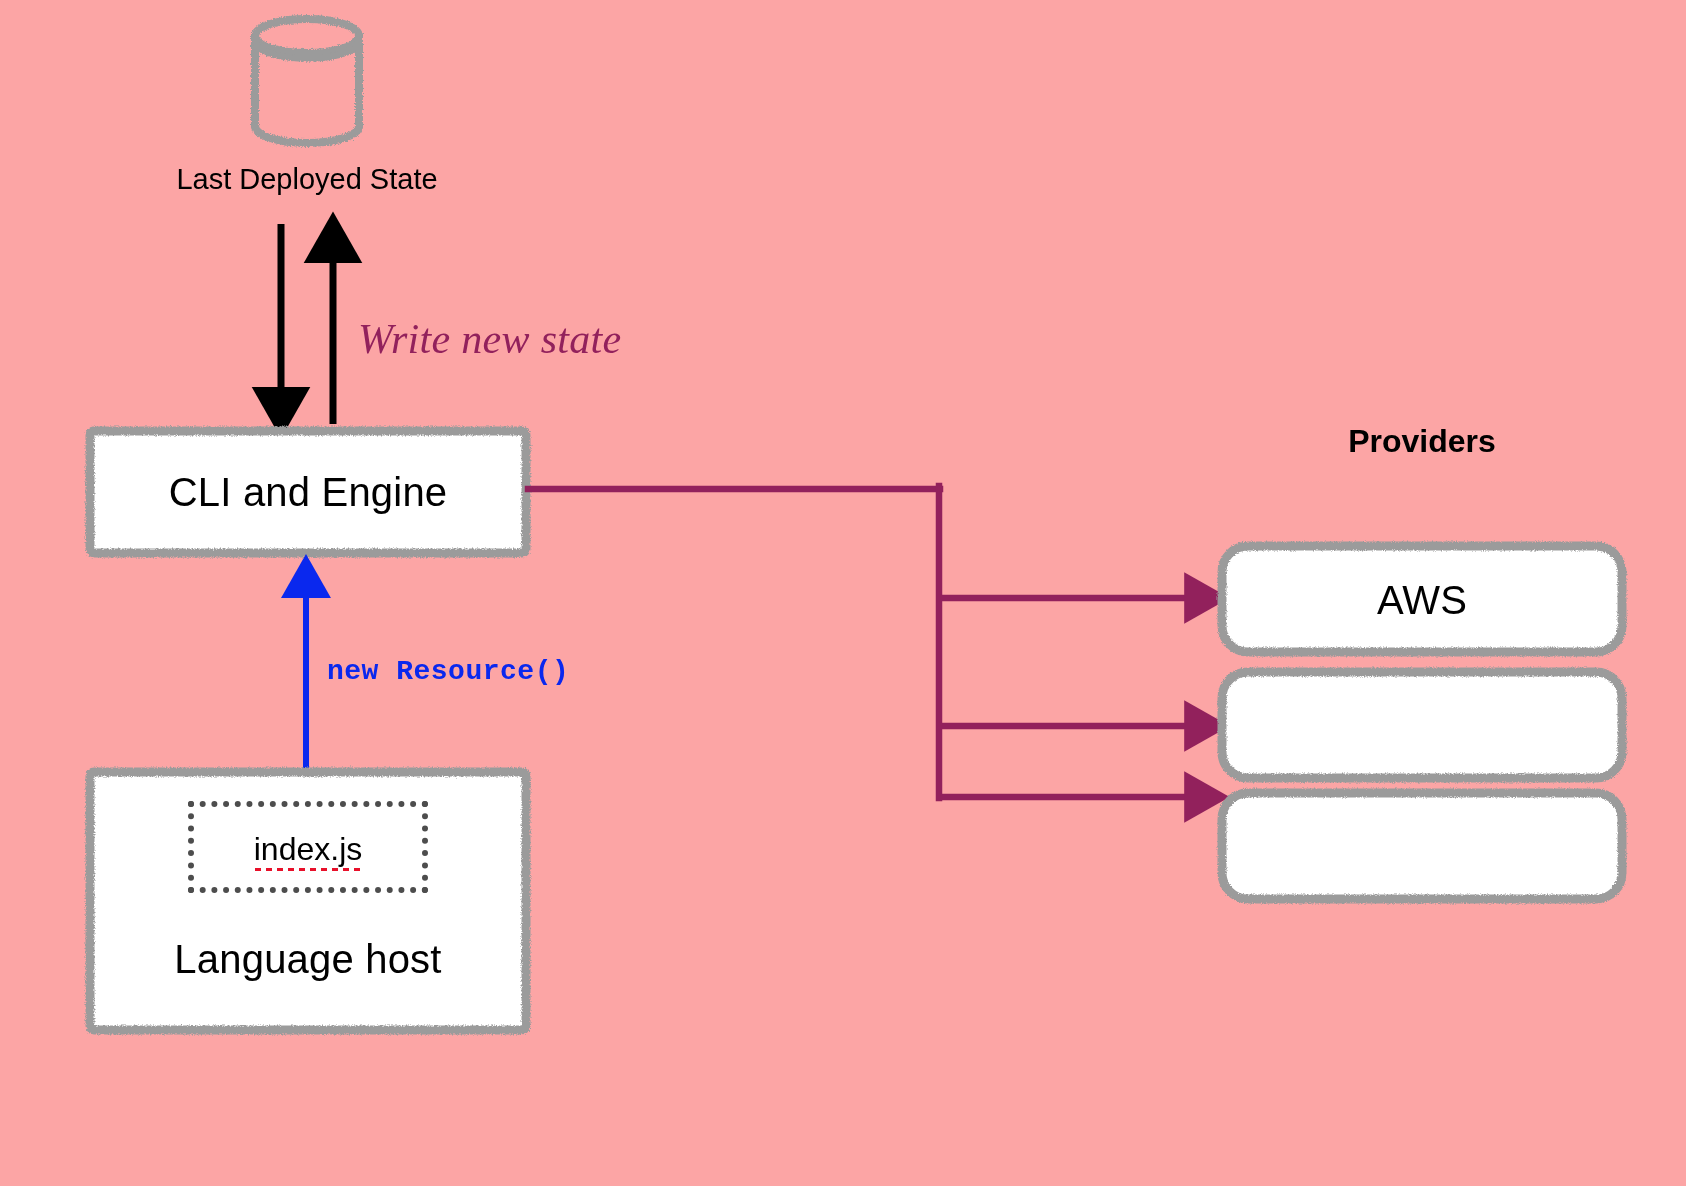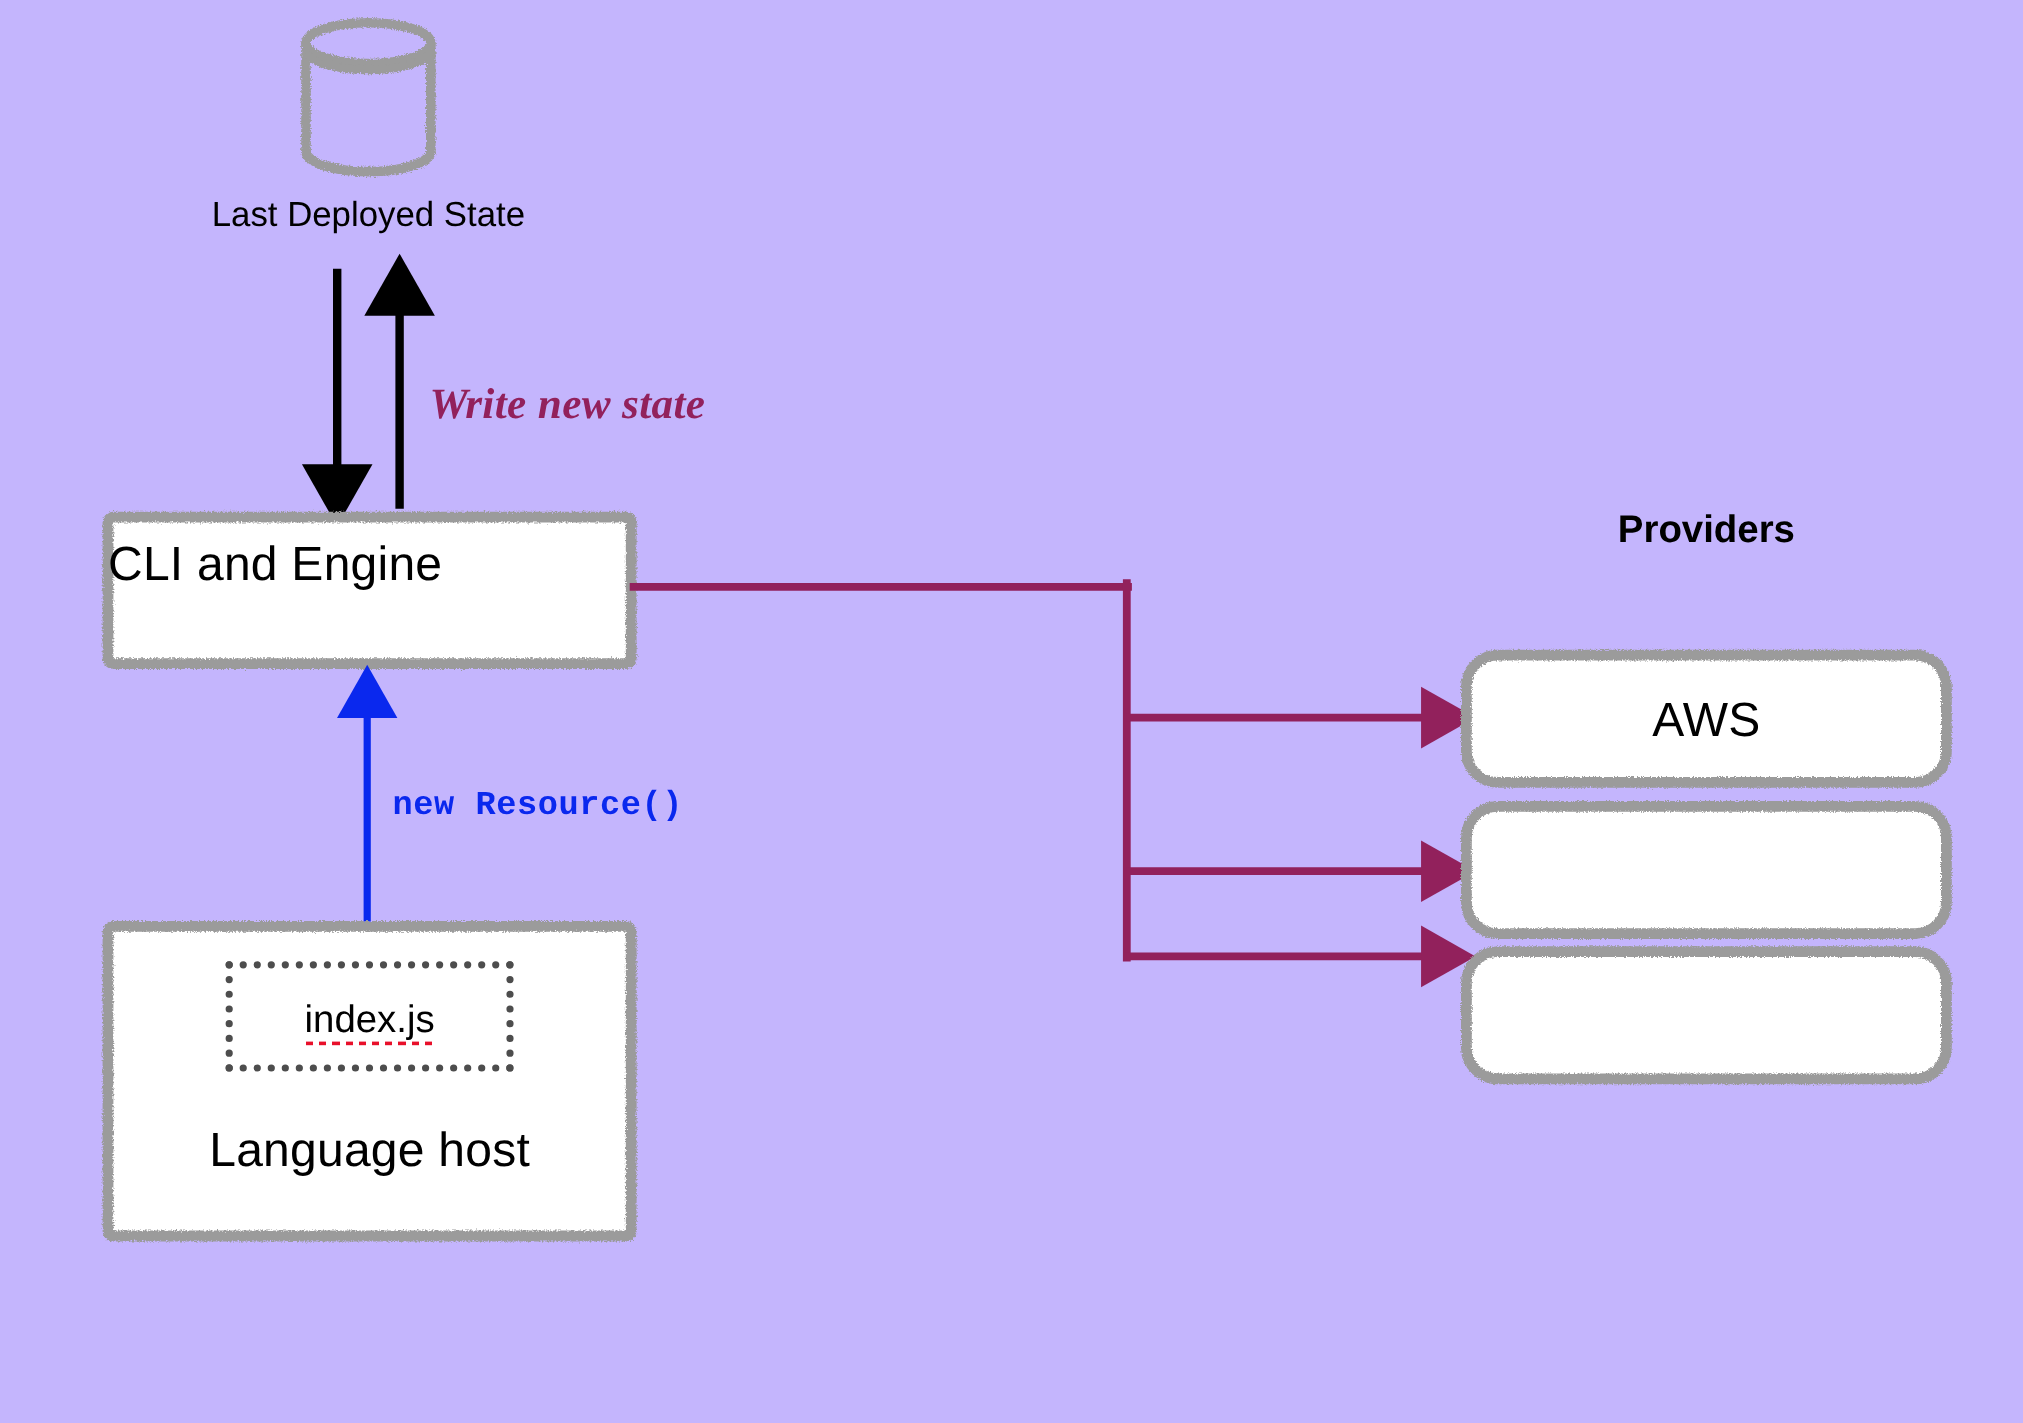--- a/index.html
+++ b/index.html
@@ -9,21 +9,21 @@
     background: #ffffff;
   }
   body {
     font-family: "Liberation Sans", sans-serif;
     -webkit-font-smoothing: antialiased;
   }
   #canvas {
     position: relative;
     width: 1686px;
     height: 1186px;
-    background: #c4b5fd;
+    background: #fca5a5;
     overflow: hidden;
   }
   #vector-layer {
     position: absolute;
     left: 0;
     top: 0;
     width: 1686px;
     height: 1186px;
     pointer-events: none;
   }
@@ -47,23 +47,23 @@
     color: #000000;
   }
   .section-title {
     font-family: "Liberation Sans", sans-serif;
     font-size: 32px;
     font-weight: 700;
     color: #000000;
   }
   .edge-label {
     font-family: "Liberation Serif", serif;
-    font-size: 36px;
+    font-size: 42px;
     font-style: italic;
-    font-weight: 700;
+    font-weight: 400;
     color: #92215C;
     letter-spacing: 0.3px;
   }
   .code-label {
     font-family: "Liberation Mono", "DejaVu Sans Mono", monospace;
     font-size: 28px;
     font-weight: 700;
     color: #0A28EE;
     letter-spacing: 0.5px;
   }
@@ -178,21 +178,21 @@
     </g>
     <g filter="url(#rough2)">
       <rect x="1222" y="793" width="400" height="106" rx="26" ry="26" fill="#ffffff" stroke="#9B9B9B" stroke-width="9"></rect>
     </g>
   </svg>
 
   <div class="lbl caption-label" style="left:0; width:614px; text-align:center; top:163px;">Last Deployed State</div>
 
   <div class="lbl edge-label" style="left:358px; top:315px;">Write new state</div>
 
-  <div class="lbl node-label" style="left:90px; width:436px; top:448px;">CLI and Engine</div>
+  <div class="lbl node-label" style="left:90px; width:436px; text-align:center; top:470px;">CLI and Engine</div>
 
 
   <div class="lbl code-label" style="left:327px; top:656px;">new Resource()</div>
 
   <div class="dotted-box" style="left:188px; top:801px; width:240px; height:92px;">
     <div class="center-text" style="top:24px;">
       <span class="file-label">index.js</span>
     </div>
   </div>
 

